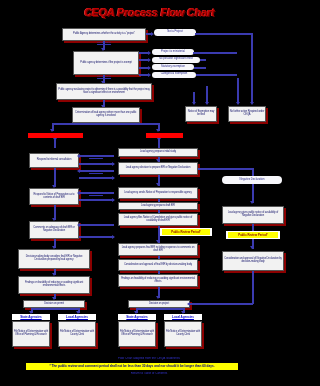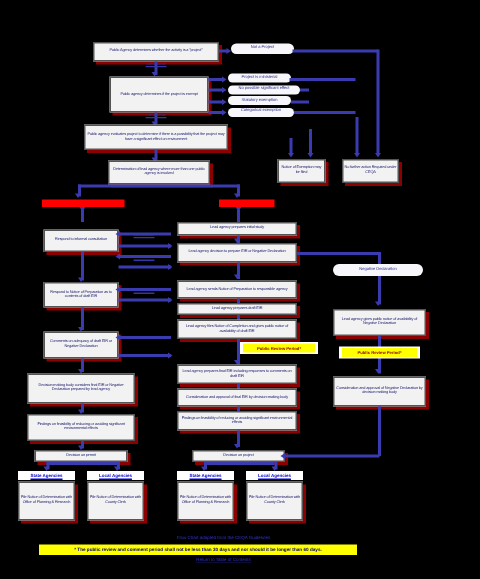--- a/index.html
+++ b/index.html
@@ -63,20 +63,21 @@
             overflow:hidden;white-space:nowrap;}
   .footnote{position:absolute;background:#ffff00;color:#000080;font-weight:bold;
             font-size:3.1px;text-align:center;line-height:1;
             display:flex;align-items:center;justify-content:center;overflow:hidden;}
 </style>
 </head>
 <body>
 
 <div id="chart">
 
+  <div class="title">CEQA Process Flow Chart</div>
 
   <div class="n box" style="left:62px;top:28px;width:84px;height:13px;">Public Agency determines whether the activity is a "project"</div>
 
   <div class="ln hl" style="left:146px;top:33px;width:6px;"></div>
   <div class="arw arw-r" style="left:151px;top:31.5px;"></div>
 
   <div class="n pill" style="left:154px;top:28.5px;width:42px;height:7px;">Not a Project</div>
 
   <div class="ln vl" style="left:103px;top:41px;height:9px;"></div>
   <div class="arw arw-d" style="left:101px;top:48px;"></div>

